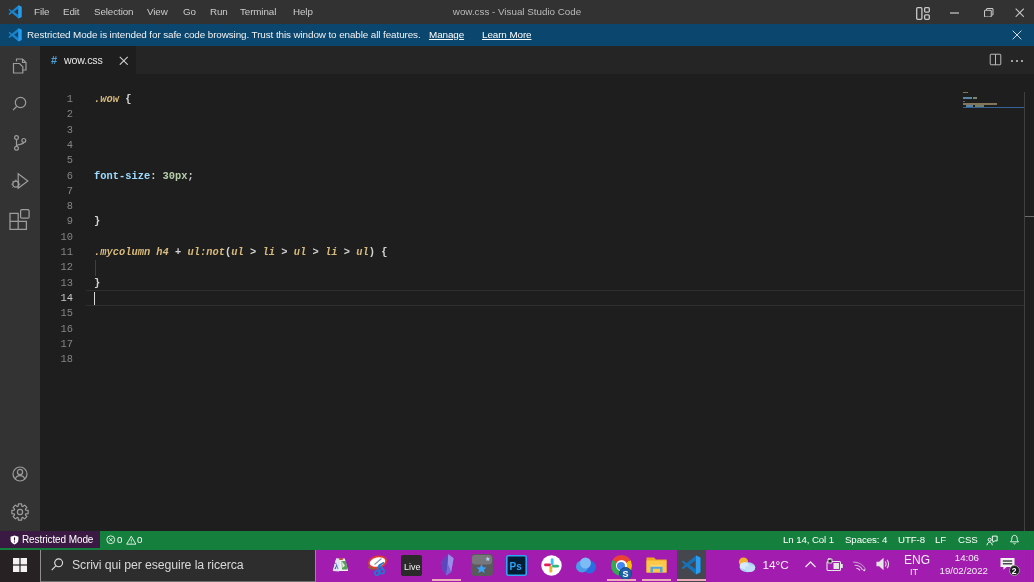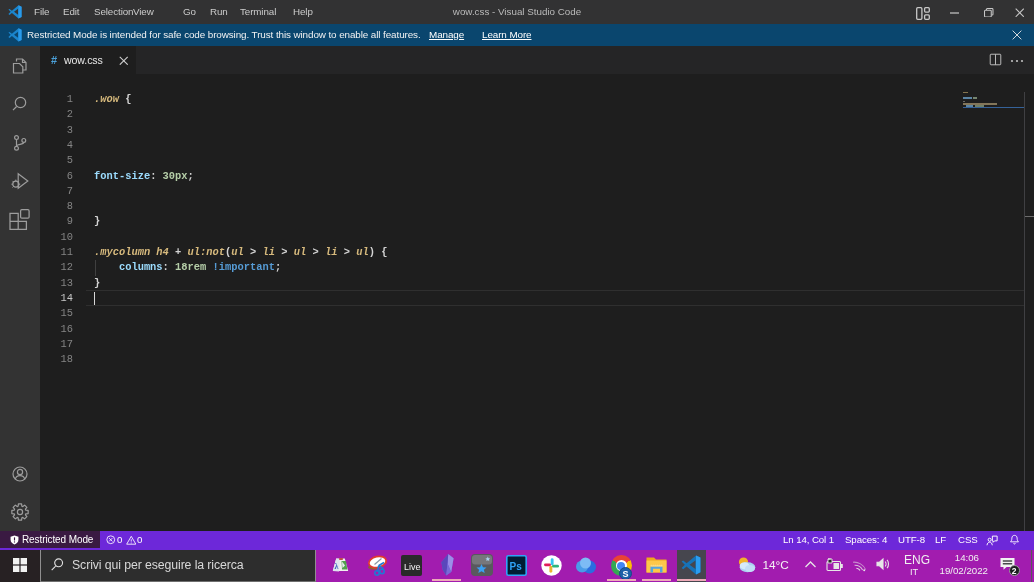--- a/index.html
+++ b/index.html
@@ -23,36 +23,36 @@
   
   #breadcrumb{left:40px;top:74px;width:994px;height:18px;background:#1e1e1e;color:#a0a0a0;font-size:10.4px;letter-spacing:-0.1px;}
   .bcsep{color:#767676;margin:0 4.5px;font-size:11px;}
   
   #editor{left:40px;top:92px;width:994px;height:439px;background:#1e1e1e;}
   .mono{font-family:"Liberation Mono",monospace;font-size:10.4px;font-weight:bold;letter-spacing:0px;white-space:pre;}
   .lnum{position:absolute;left:0px;width:33px;text-align:right;color:#858585;line-height:15.3px;height:15.3px;font-weight:normal;}
   .cline{position:absolute;left:54px;line-height:15.3px;height:15.3px;color:#d4d4d4;}
   .sel{color:#d7ba7d;font-style:italic;} .prop{color:#9cdcfe;} .num{color:#b5cea8;} .imp{color:#569cd6;} .pun{color:#d4d4d4;}
   
-  #statusbar{left:0;top:531px;width:1034px;height:18.5px;z-index:5;background:#6d28d9;color:#ffffff;font-size:9.7px;letter-spacing:-0.1px;}
+  #statusbar{left:0;top:531px;width:1034px;height:18.5px;z-index:5;background:#15803d;color:#ffffff;font-size:9.7px;letter-spacing:-0.1px;}
   
   #taskbar{left:0;top:548px;width:1034px;height:34px;background:#a21caf;}
 </style>
 </head>
 <body>
 <div id="stage">
   <div class="abs" id="titlebar">
     <svg class="abs" style="left:8px;top:5px" width="14" height="14" viewBox="0 0 100 100">
       <path fill-rule="evenodd" fill="#1b85cc" d="M97 12 L75 2 L28 41 L11 28 L3 33 L19 49 L3 65 L11 71 L28 57 L75 97 L97 86 Z M72 70 L43 49 L72 27 Z"></path>
       <path fill="#2b9df0" d="M75 2 L97 12 L97 86 L75 97 Z" opacity="0.85"></path>
     </svg>
     <span class="menuitem" style="left:34px">File</span>
     <span class="menuitem" style="left:63px">Edit</span>
     <span class="menuitem" style="left:94px">Selection</span>
-    <span class="menuitem" style="left:133px">View</span>
+    <span class="menuitem" style="left:147px">View</span>
     <span class="menuitem" style="left:183px">Go</span>
     <span class="menuitem" style="left:210px">Run</span>
     <span class="menuitem" style="left:240px">Terminal</span>
     <span class="menuitem" style="left:293px">Help</span>
     <span id="wintitle">wow.css - Visual Studio Code</span>
     <svg class="abs" style="left:915.5px;top:6.5px" width="14" height="13" viewBox="0 0 14 13" fill="none" stroke="#c8c8c8" stroke-width="1.3">
       <rect x="0.7" y="0.7" width="5.2" height="11.6" rx="1"></rect>
       <rect x="8.6" y="0.7" width="4.7" height="4.4" rx="1"></rect>
       <rect x="8.6" y="7.9" width="4.7" height="4.4" rx="1"></rect>
     </svg>
@@ -158,21 +158,20 @@
     <div class="mono lnum" style="top:198.9px;color:#c6c6c6">14</div>
     <div class="mono lnum" style="top:214.2px">15</div>
     <div class="mono lnum" style="top:229.5px">16</div>
     <div class="mono lnum" style="top:244.8px">17</div>
     <div class="mono lnum" style="top:260.1px">18</div>
 
     <div class="mono cline" style="top:0px"><span class="sel">.wow</span> <span class="pun">{</span></div>
     <div class="mono cline" style="top:76.5px"><span class="prop">font-size</span><span class="pun">: </span><span class="num">30px</span><span class="pun">;</span></div>
     <div class="mono cline" style="top:122.4px"><span class="pun">}</span></div>
     <div class="mono cline" style="top:153px"><span class="sel">.mycolumn h4</span> <span class="pun">+</span> <span class="sel">ul:not</span><span class="pun">(</span><span class="sel">ul</span> <span class="pun">&gt;</span> <span class="sel">li</span> <span class="pun">&gt;</span> <span class="sel">ul</span> <span class="pun">&gt;</span> <span class="sel">li</span> <span class="pun">&gt;</span> <span class="sel">ul</span><span class="pun">) {</span></div>
-    <div class="mono cline" style="top:168.3px"><span class="prop">    columns</span><span class="pun">: </span><span class="num">18rem</span> <span class="imp">!important</span><span class="pun">;</span></div>
     <div class="mono cline" style="top:183.6px"><span class="pun">}</span></div>
 
     <div class="abs" style="left:54.5px;top:168.3px;width:1px;height:15.3px;background:#404040;"></div>
 
     <div class="abs" style="left:54px;top:199.9px;width:1.4px;height:13.6px;background:#d8d8d8;"></div>
 
     <div class="abs" style="left:923px;top:-0.5px;width:5px;height:1.6px;background:#85744e;"></div>
     <div class="abs" style="left:923px;top:5.2px;width:9px;height:1.6px;background:#5b84a4;"></div>
     <div class="abs" style="left:933px;top:5.2px;width:4px;height:1.6px;background:#75856f;"></div>
     <div class="abs" style="left:923px;top:8.8px;width:2px;height:1.3px;background:#666666;"></div>

